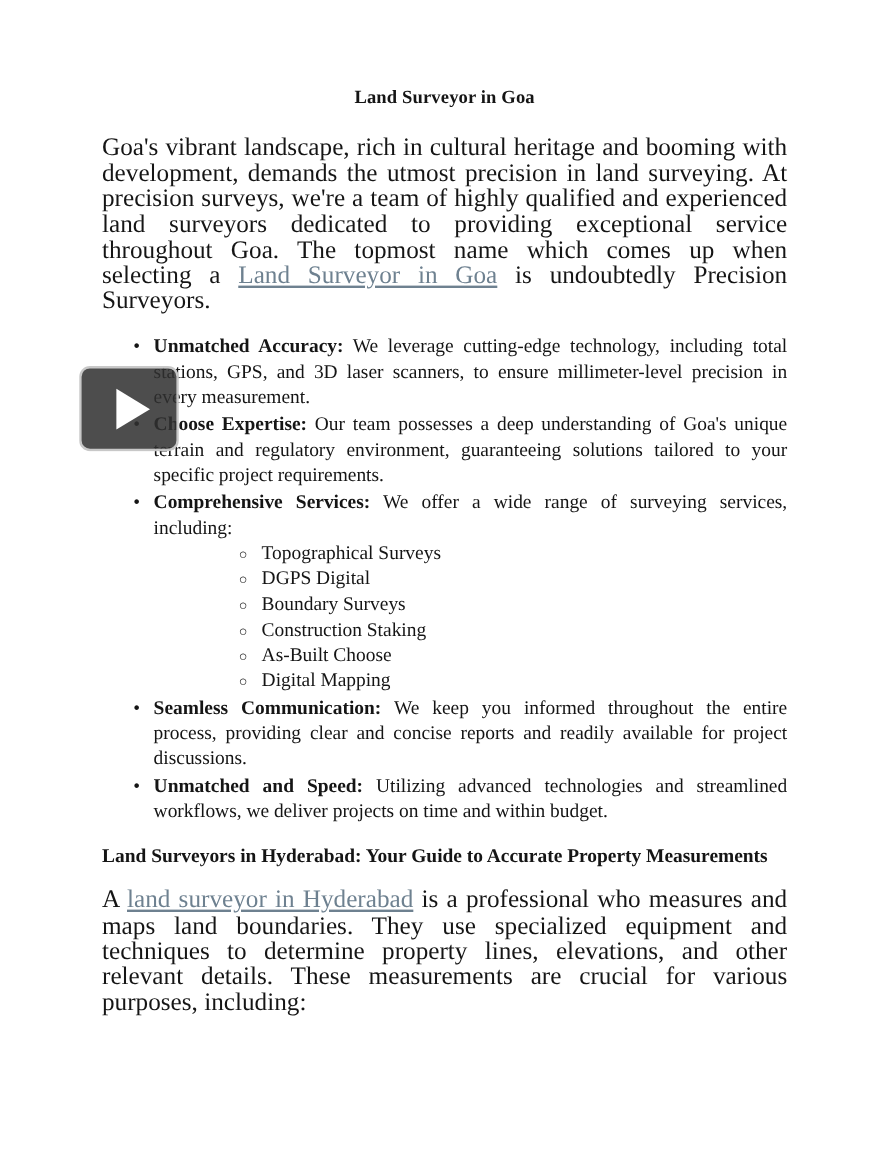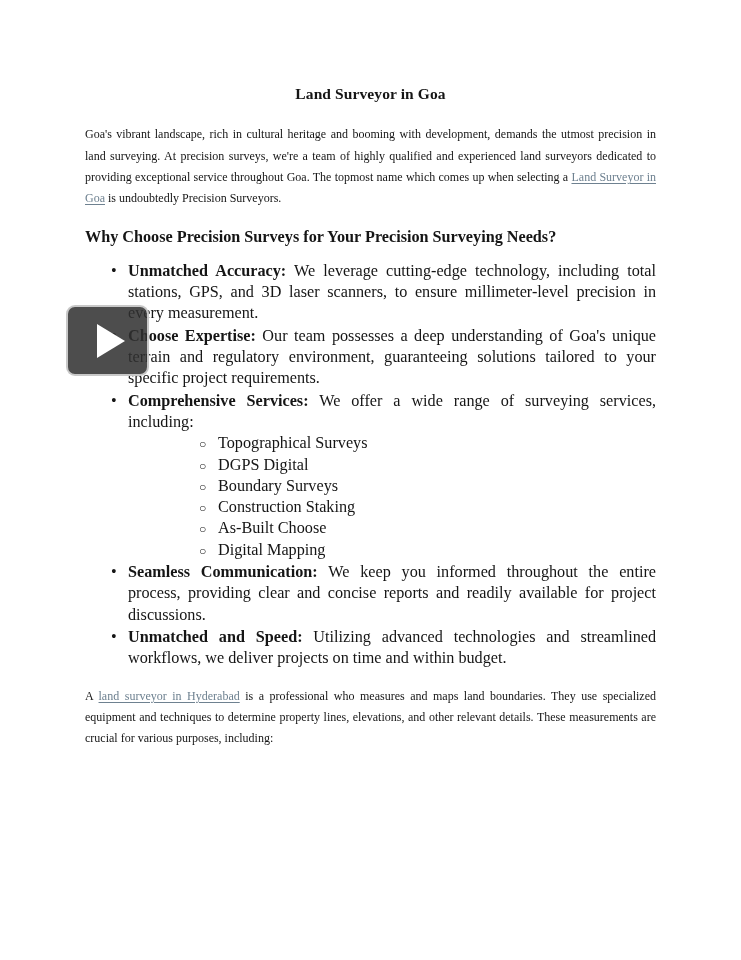--- a/index.html
+++ b/index.html
@@ -20,38 +20,38 @@
     position: absolute;
     left: 0; top: 0;
     width: 741px;
     height: 960px;
     background: #ffffff;
   }
 
   .content {
     position: absolute;
     left: 85px;
-    top: 84px;
+    top: 72px;
     width: 571px;
   }
 
   .doc-title {
     text-align: center;
     font-weight: bold;
     font-size: 15.5px;
     line-height: 1.25;
     margin: 0 0 21px 0;
     letter-spacing: 0.1px;
   }
 
   p.body-text {
     margin: 0 0 17px 0;
     text-align: justify;
     text-justify: inter-word;
-    font-size: 12px;
+    font-size: 21px;
     line-height: 21.3px;
   }
 
   h2.section-heading {
     margin: 0 0 13px 0;
     font-size: 16.2px;
     line-height: 21.3px;
     font-weight: bold;
     text-align: justify;
     text-justify: inter-word;
@@ -138,21 +138,20 @@
 <body>
 
 <div class="page">
 
   <div class="content">
 
     <div class="doc-title">Land Surveyor in Goa</div>
 
     <p class="body-text"><span>Goa's vibrant landscape, rich in cultural heritage and booming with development, demands the utmost precision in land surveying. At precision surveys, we're a team of highly qualified and experienced land surveyors dedicated to providing exceptional service throughout Goa. The topmost name which comes up when selecting a </span><a class="doc-link" href="#">Land Surveyor in Goa</a><span> is undoubtedly Precision Surveyors.</span></p>
 
-    <h2 class="section-heading">Why Choose Precision Surveys for Your Precision Surveying Needs?</h2>
 
     <ul class="bullets">
 
       <li>
         <span class="marker">•</span>
         <span class="lead">Unmatched Accuracy:</span><span> We leverage cutting-edge technology, including total stations, GPS, and 3D laser scanners, to ensure millimeter-level precision in every measurement.</span>
       </li>
 
       <li>
         <span class="marker">•</span>
@@ -196,20 +195,21 @@
         <span class="lead">Seamless Communication:</span><span> We keep you informed throughout the entire process, providing clear and concise reports and readily available for project discussions.</span>
       </li>
 
       <li>
         <span class="marker">•</span>
         <span class="lead">Unmatched and Speed:</span><span> Utilizing advanced technologies and streamlined workflows, we deliver projects on time and within budget.</span>
       </li>
 
     </ul>
 
+    <h2 class="section-heading wrapped">Land Surveyors in Hyderabad: Your Guide to Accurate Property Measurements</h2>
 
     <p class="body-text"><span>A </span><a class="doc-link" href="#">land surveyor in Hyderabad</a><span> is a professional who measures and maps land boundaries. They use specialized equipment and techniques to determine property lines, elevations, and other relevant details. These measurements are crucial for various purposes, including:</span></p>
 
   </div>
 
   <div class="play-overlay">
     <div class="triangle"></div>
   </div>
 
 </div>

